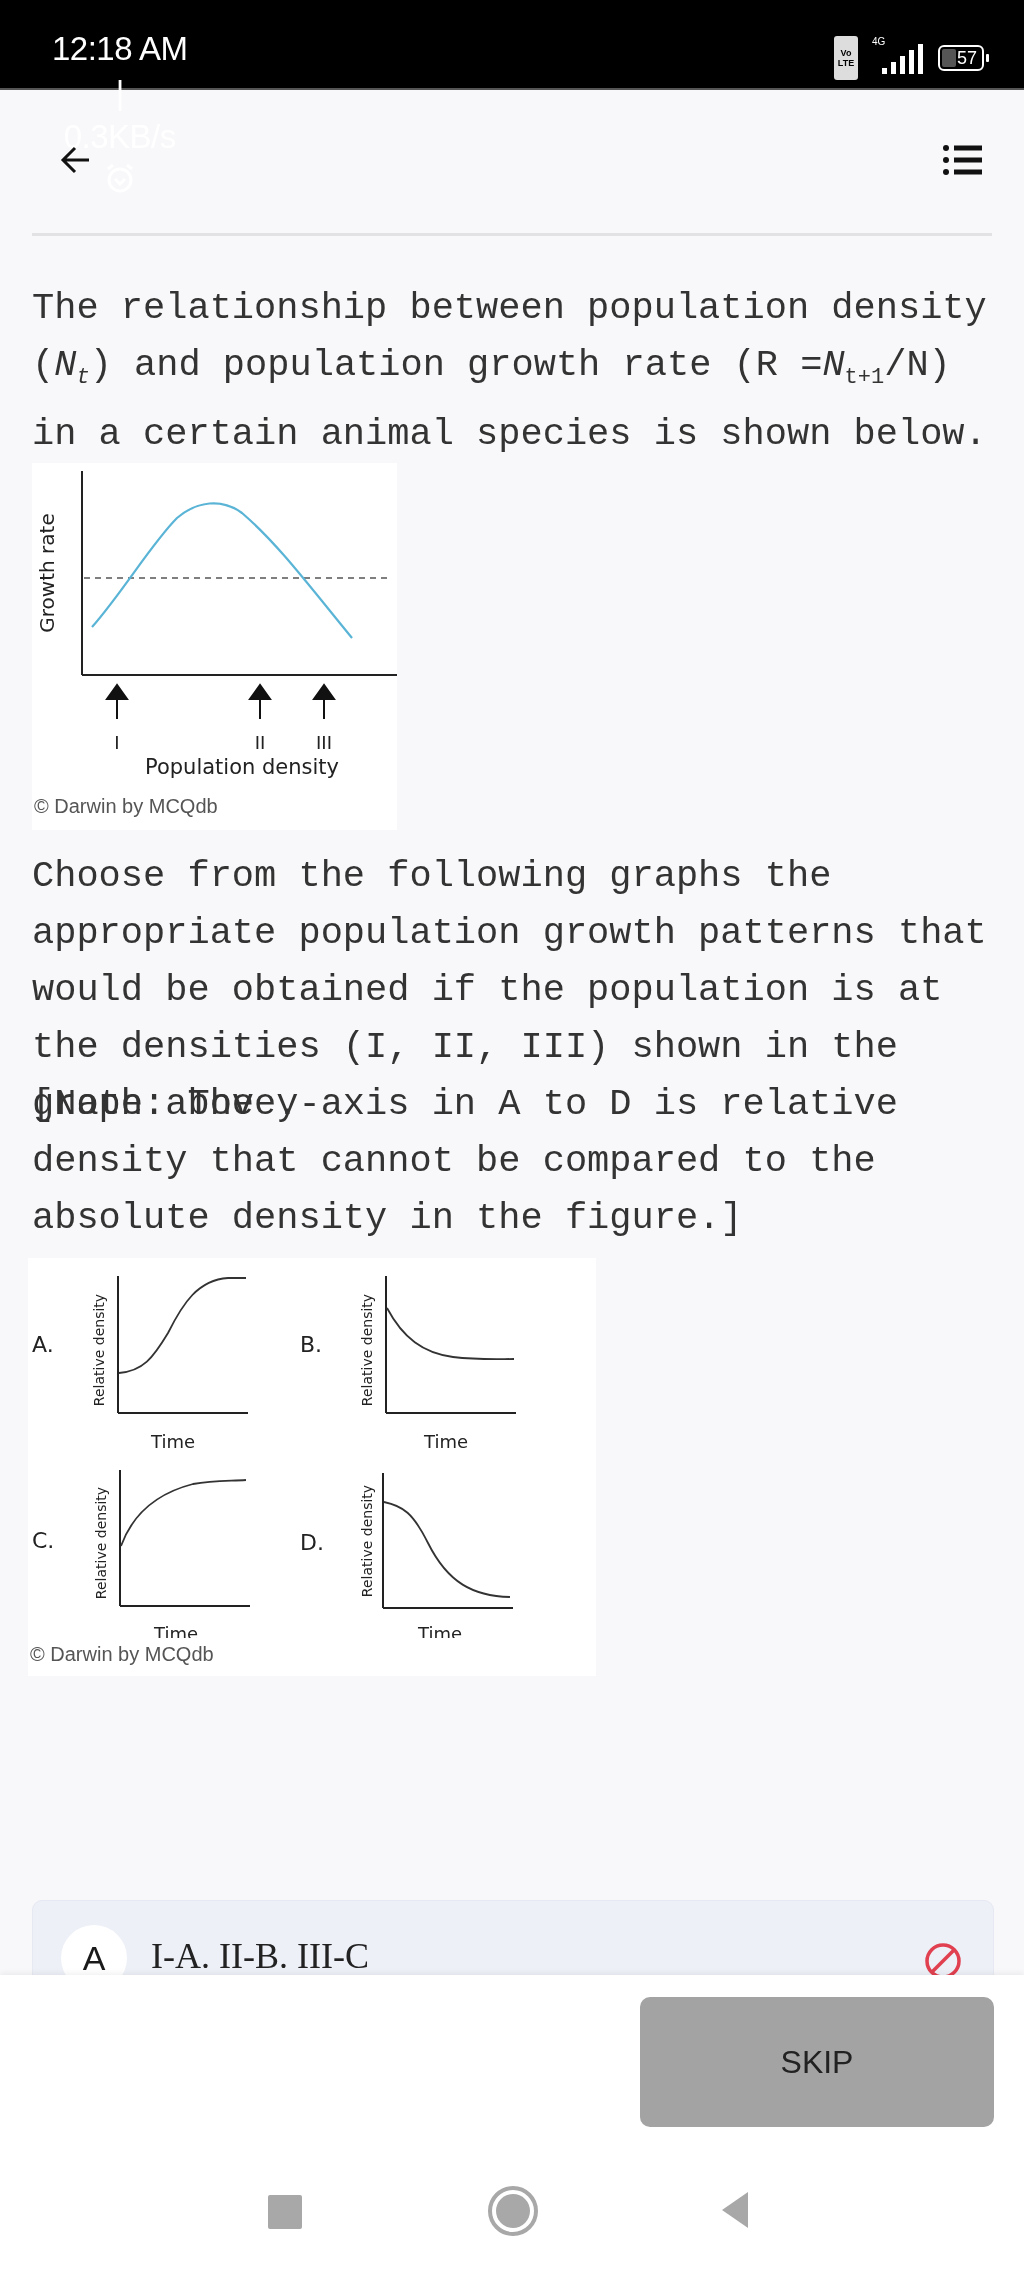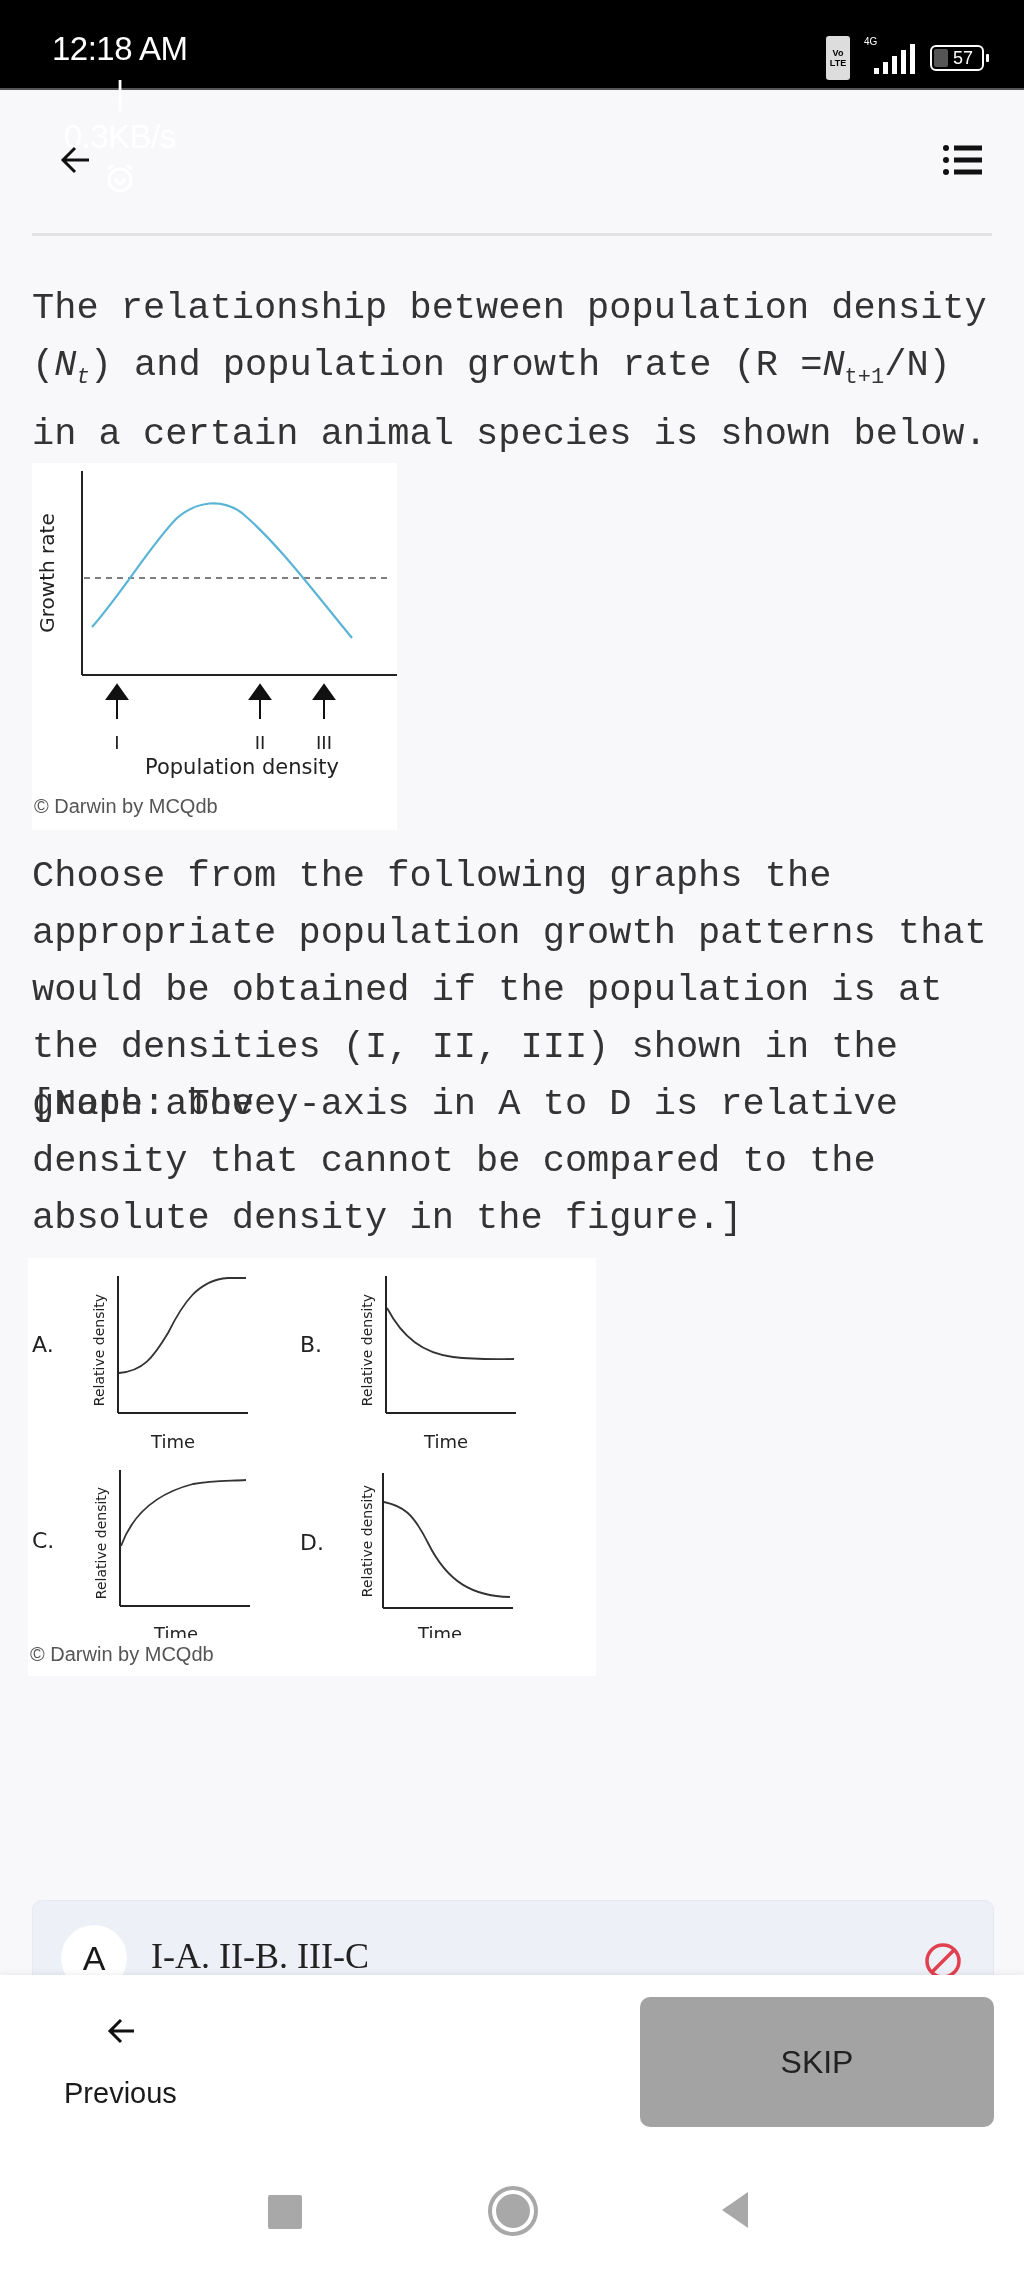--- a/index.html
+++ b/index.html
@@ -18,21 +18,21 @@
   .alarm { width: 32px; height: 32px; }
   .status-right { position: absolute; right: 40px; top: 36px; display: flex; align-items: center; gap: 10px; }
   .volte {
     width: 24px; height: 44px; background: #ddd; color: #000; font-size: 9px; font-weight: bold;
     border-radius: 3px; display: flex; flex-direction: column; align-items: center; justify-content: center; line-height: 10px;
   }
   .signal { position: relative; width: 60px; height: 32px; }
   .signal .net { position: absolute; left: 4px; top: -6px; font-size: 10px; }
   .signal .bar { position: absolute; bottom: 0; width: 5px; background: #fff; }
   .battery {
-    position: relative; width: 54px; height: 26px; border: 2px solid #fff; border-radius: 6px;
+    position: relative; width: 46px; height: 26px; border: 2px solid #fff; border-radius: 6px;
     display: flex; align-items: center; justify-content: center; font-size: 18px; box-sizing: border-box; padding-left: 12px;
   }
   .battery::after { content: ""; position: absolute; right: -7px; top: 7px; width: 3px; height: 8px; background: #fff; border-radius: 1px; }
   .battery .fill { position: absolute; left: 2px; top: 2px; bottom: 2px; width: 14px; background: #555; border-radius: 2px; }
   .battery span { position: relative; }
 
   .app-header { position: absolute; left: 0; top: 90px; width: 1024px; height: 145px; }
   .back-btn { position: absolute; left: 54px; top: 48px; width: 44px; height: 44px; display: flex; align-items: center; justify-content: center; }
   .title-wrap { position: absolute; left: 0; right: 0; top: 44px; text-align: center; font-size: 38px; }
   .title-wrap .chev { display: inline-block; margin-left: 22px; font-size: 22px; vertical-align: middle; transform: translateY(-4px); }
@@ -195,26 +195,20 @@
 <div class="option-card">
   <div class="opt-letter">A</div>
   <div class="opt-text">I-A. II-B. III-C</div>
   <svg class="opt-status" viewBox="0 0 40 40">
     <circle cx="20" cy="20" r="16" fill="none" stroke="#e0404f" stroke-width="3.5"></circle>
     <line x1="9" y1="31" x2="31" y2="9" stroke="#e0404f" stroke-width="3.5"></line>
   </svg>
 </div>
 
 <div class="bottom-bar">
-  <div class="prev-btn">
-    <svg class="arrow" width="32" height="32" viewBox="0 0 32 32">
-      <path d="M28 16 H5 M15 5 L4 16 L15 27" fill="none" stroke="#111" stroke-width="3"></path>
-    </svg>
-    <span class="label">Previous</span>
-  </div>
   <div class="skip-btn">
     <span>SKIP</span>
   </div>
   <div class="nav-bar" style="top:185px">
     <div class="nav-recent"></div>
     <svg class="nav-home" viewBox="0 0 52 52">
       <circle cx="26" cy="26" r="23" fill="none" stroke="#a8a8a8" stroke-width="4"></circle>
       <circle cx="26" cy="26" r="17" fill="#a8a8a8"></circle>
     </svg>
     <svg class="nav-back" viewBox="0 0 36 40">

